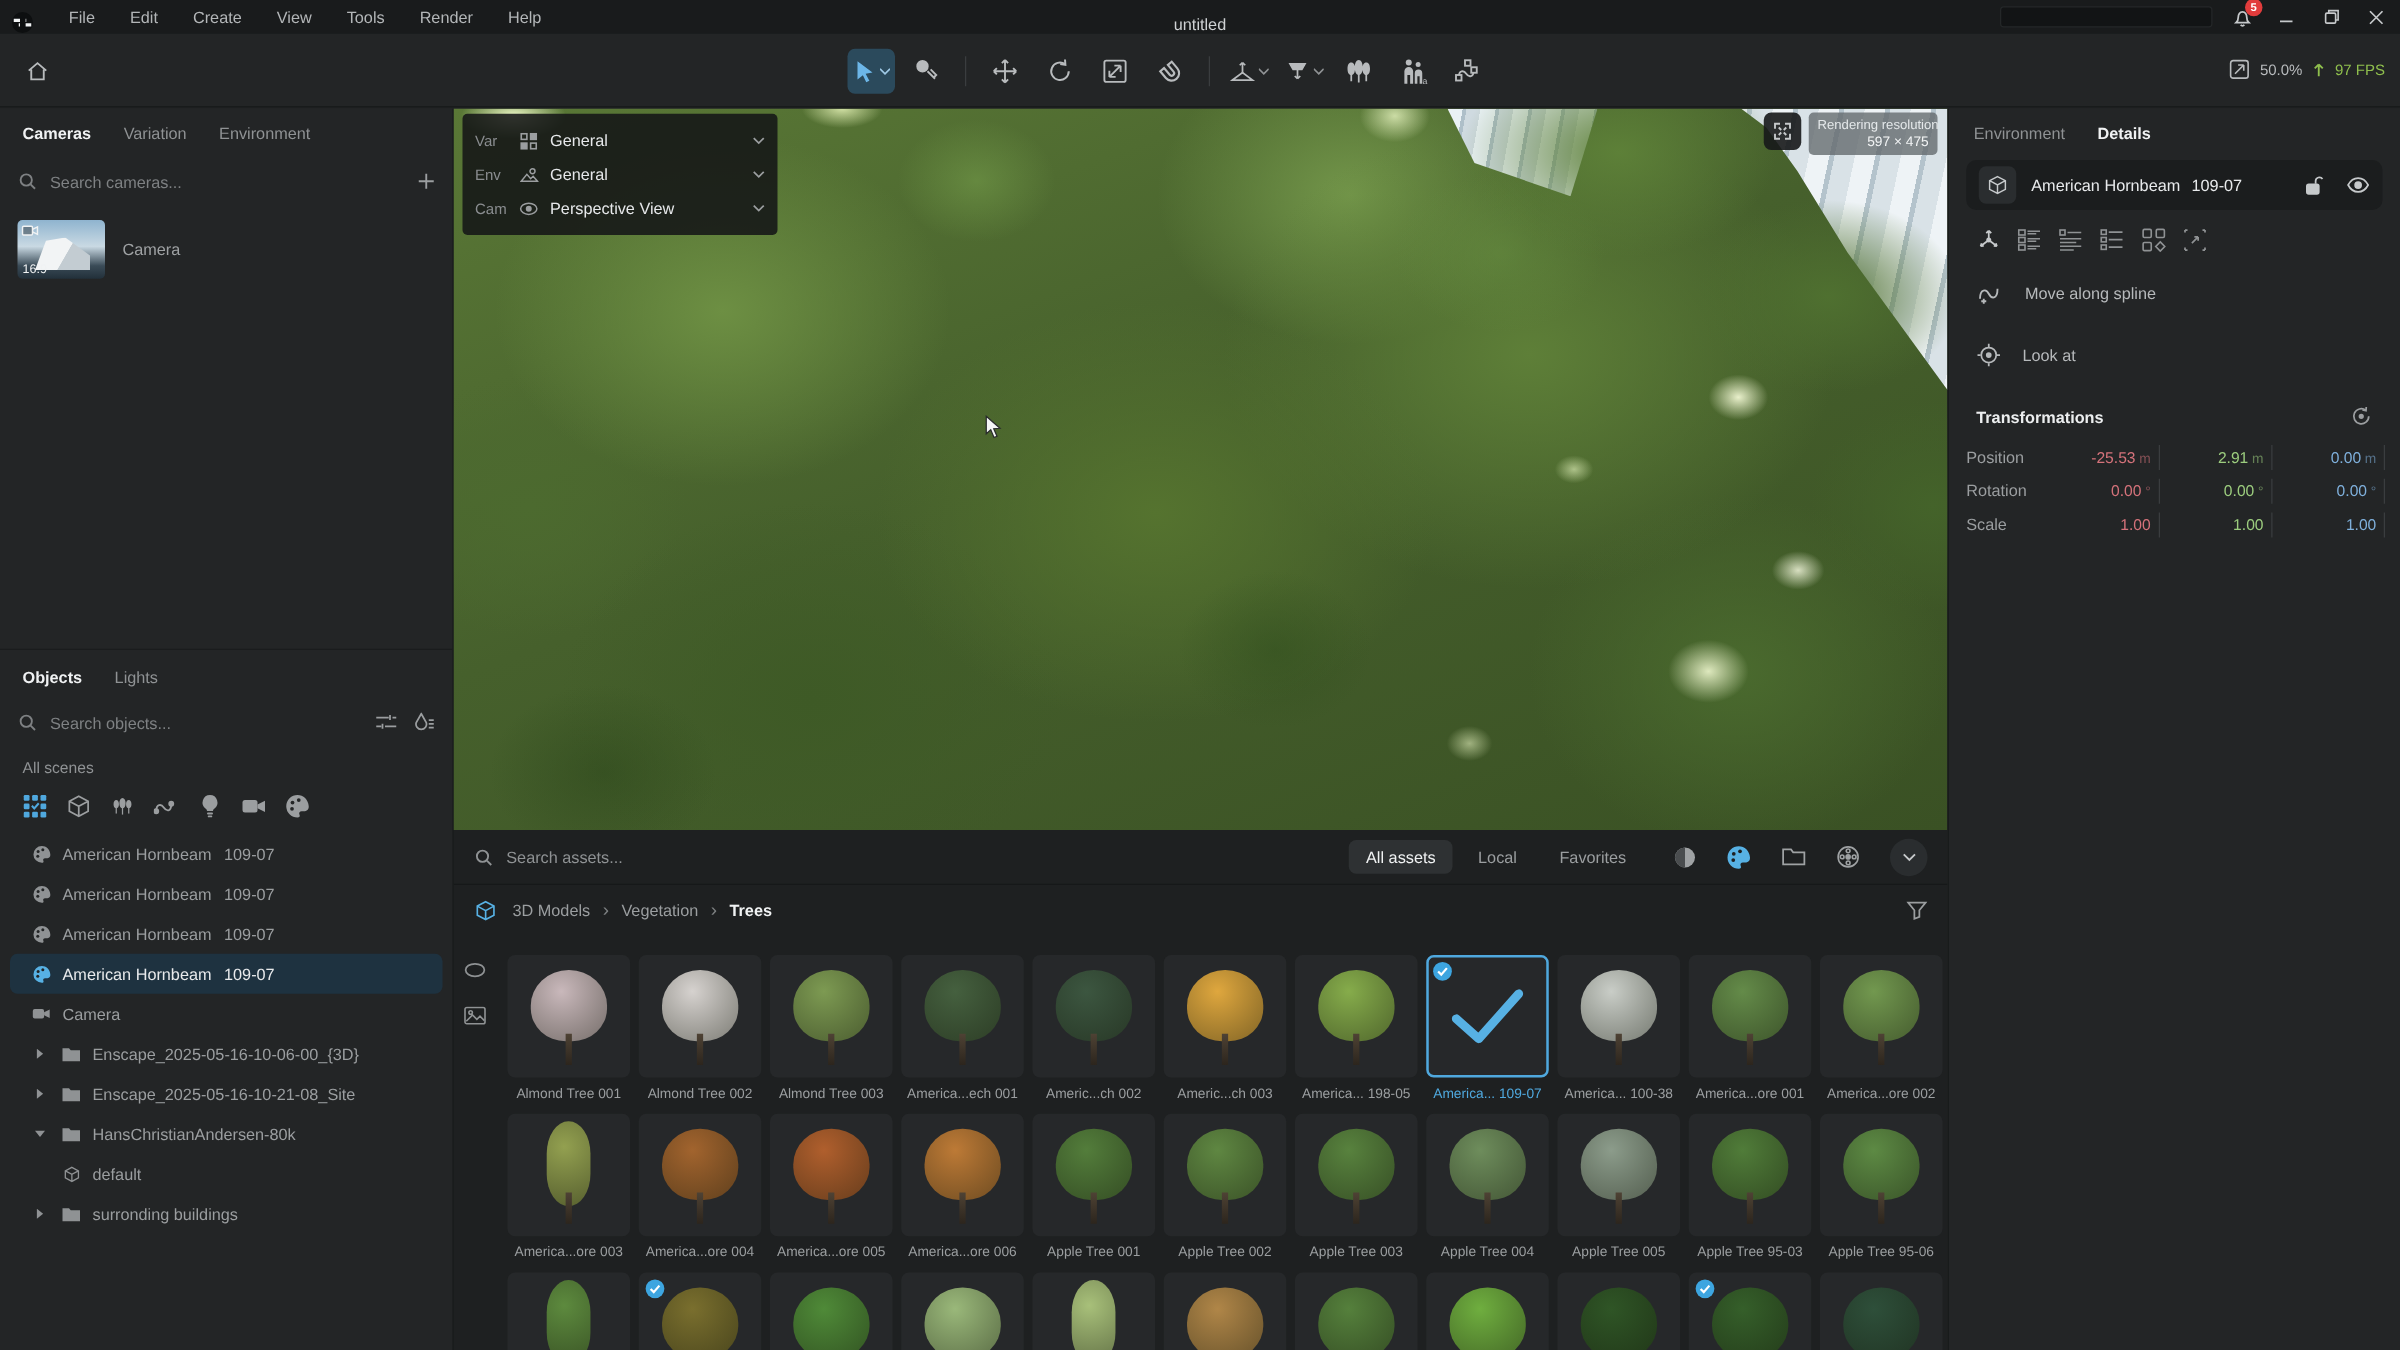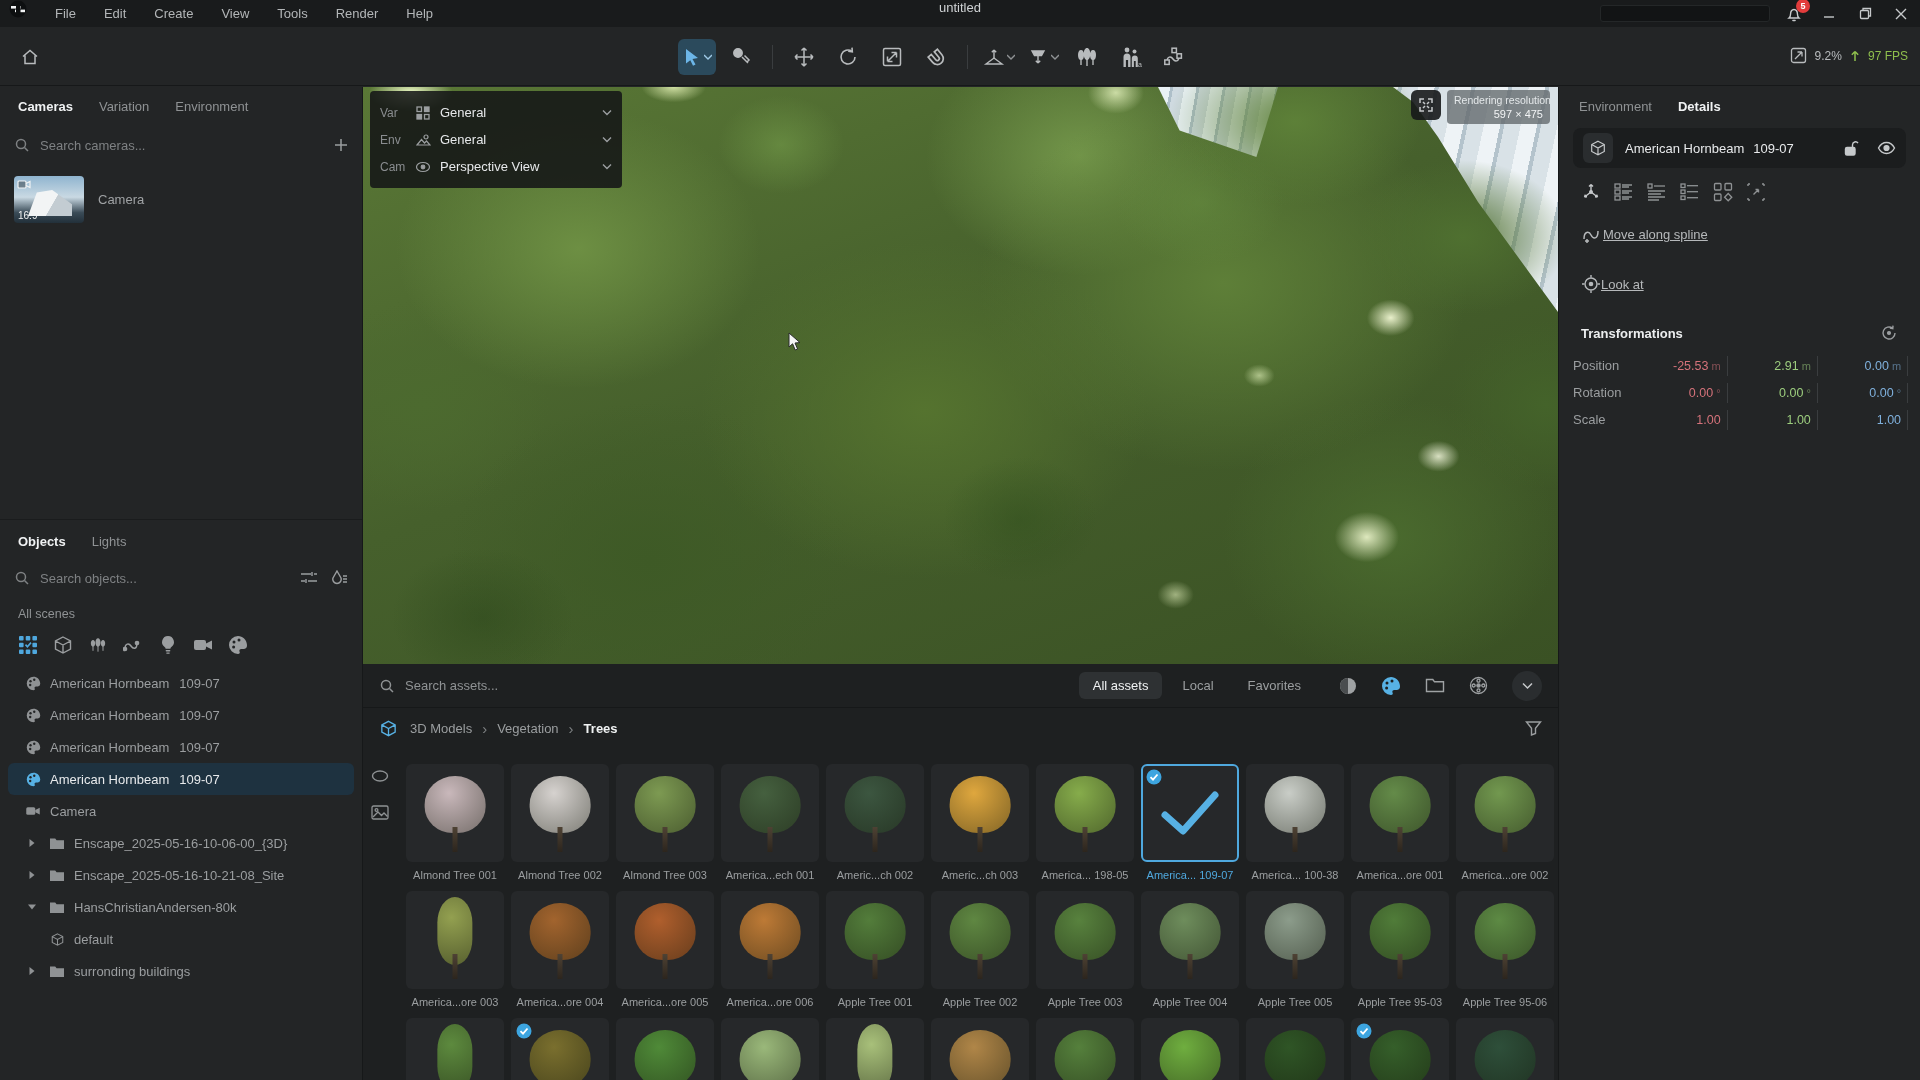--- a/index.html
+++ b/index.html
@@ -2,21 +2,21 @@
 <html><head>
 <meta charset="utf-8">
 <style>
   * { margin:0; padding:0; box-sizing:border-box; }
   html,body { width:1920px; height:1080px; overflow:hidden; background:#232526;
     font-family:"Liberation Sans", sans-serif; color:#b6b9bb; font-size:13px; }
   svg { display:block; }
 
   
   .titlebar { position:absolute; left:0; top:0; width:1920px; height:27px; background:#191b1c;
-    display:flex; align-items:flex-start; z-index:50; }
+    display:flex; align-items:flex-end; z-index:50; }
   .logo { width:18px; height:18px; margin:0 14px 0 9px; }
   .menu-item { color:#b3b6b8; font-size:13px; padding:0 14px; height:27px; line-height:27px; cursor:default; }
   .win-title { position:absolute; left:0; right:0; text-align:center; color:#cfd2d4; pointer-events:none; }
   .tb-right { position:absolute; right:8px; top:0; height:27px; display:flex; align-items:center; gap:14px; }
   .tb-search { width:170px; height:17px; background:#121415; border:1px solid #242728; border-radius:3px;
     color:#cfd2d4; font-size:11px; padding:0 6px; outline:none; }
   .bell-wrap { position:relative; width:20px; height:20px; }
   .badge { position:absolute; top:-5px; right:-6px; min-width:14px; height:14px; border-radius:8px;
     background:#e23c3c; color:#fff; font-size:9px; font-weight:bold; text-align:center; line-height:14px; padding:0 2px; }
   .winbtn { width:22px; height:22px; display:flex; align-items:center; justify-content:center; color:#c6c9cb; }
@@ -116,21 +116,21 @@
   .obj-row .lbl { margin-left:4px; white-space:nowrap; }
   .obj-row .sfx { margin-left:10px; }
 
   
   .rp-tabs { display:flex; gap:26px; padding:12px 20px 10px; }
   .rp-card { margin:4px 14px 0; background:#1b1d1e; border-radius:8px; height:40px; display:flex; align-items:center; padding:0 10px; }
   .rp-card .cube-box { width:30px; height:30px; background:#2a2d2f; border-radius:6px; display:flex; align-items:center; justify-content:center; }
   .rp-card .name { flex:1; margin-left:12px; color:#e8eaec; font-size:13px; white-space:nowrap; }
   .rp-card .name .sfx { margin-left:9px; }
   .rp-iconrow { display:flex; gap:9px; padding:12px 20px 4px; }
-  .rp-action { display:flex; align-items:center; gap:0; padding:16px 22px 4px; color:#b6b9bb;text-decoration:underline; }
+  .rp-action { display:flex; align-items:center; gap:17px; padding:16px 22px 4px; color:#b6b9bb; }
   .rp-sec-title { display:flex; align-items:center; justify-content:space-between; padding:26px 22px 10px; }
   .rp-sec-title .t { color:#eceeef; font-weight:bold; }
   .tf-row { display:flex; align-items:center; height:27px; padding:0 12px 0 14px; }
   .tf-label { width:68px; color:#9b9ea0; }
   .tf-col { width:88px; text-align:right; font-size:12.5px; }
   .tf-sep { width:1px; height:20px; background:#3a3d3f; margin-left:6px; margin-right:0; }
   .tf-unit { opacity:.55; font-size:11px; margin-left:3px; }
   .cx { color:#d4727a; } .cy { color:#9ccd7e;text-align:right; } .cz { color:#7fb0dc; }
 
   
@@ -300,21 +300,21 @@
           <rect x="9" y="2.2" width="4.4" height="4.4" fill="#232526"></rect>
       </svg>
     </div>
   </div>
 
   <div class="status">
     <svg width="17" height="17" viewBox="0 0 17 17" fill="none" stroke="#b8bbbd" stroke-width="1.3">
       <rect x="1.5" y="1.5" width="14" height="14" rx="2"></rect>
         <path d="M5 12 L12 5 M12 5 H7.5 M12 5 V9.5"></path>
     </svg>
-    <span class="zoomv">9.2%</span>
+    <span class="zoomv">50.0%</span>
     <svg width="10" height="12" viewBox="0 0 10 12" fill="none" stroke="#8fbf4d" stroke-width="1.5">
       <path d="M5 11 V1.5 M5 1.5 L1.8 4.7 M5 1.5 L8.2 4.7"></path>
     </svg>
     <span class="fps">97 FPS</span>
   </div>
 </div>
 
 <div class="left-panel">
   <div class="lp-tabs">
     <span class="tab active">Cameras</span>

